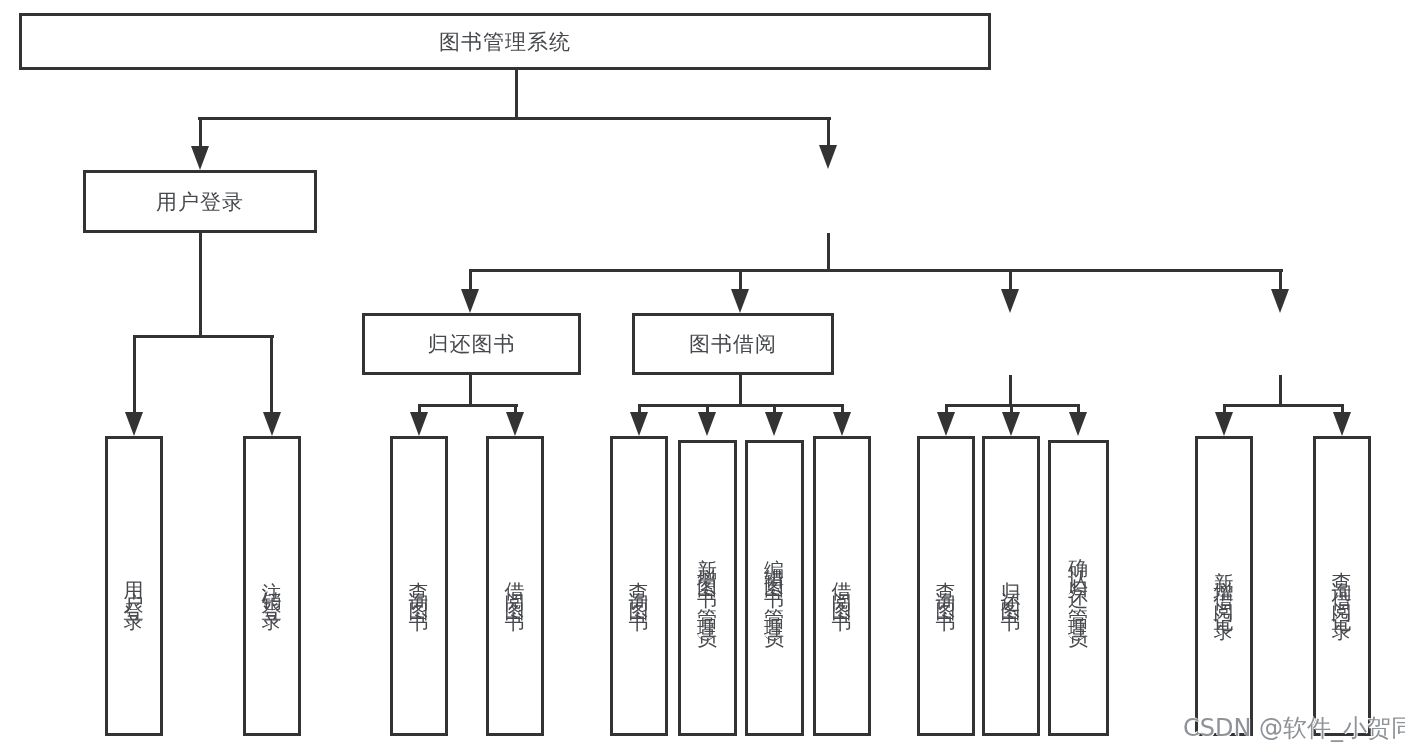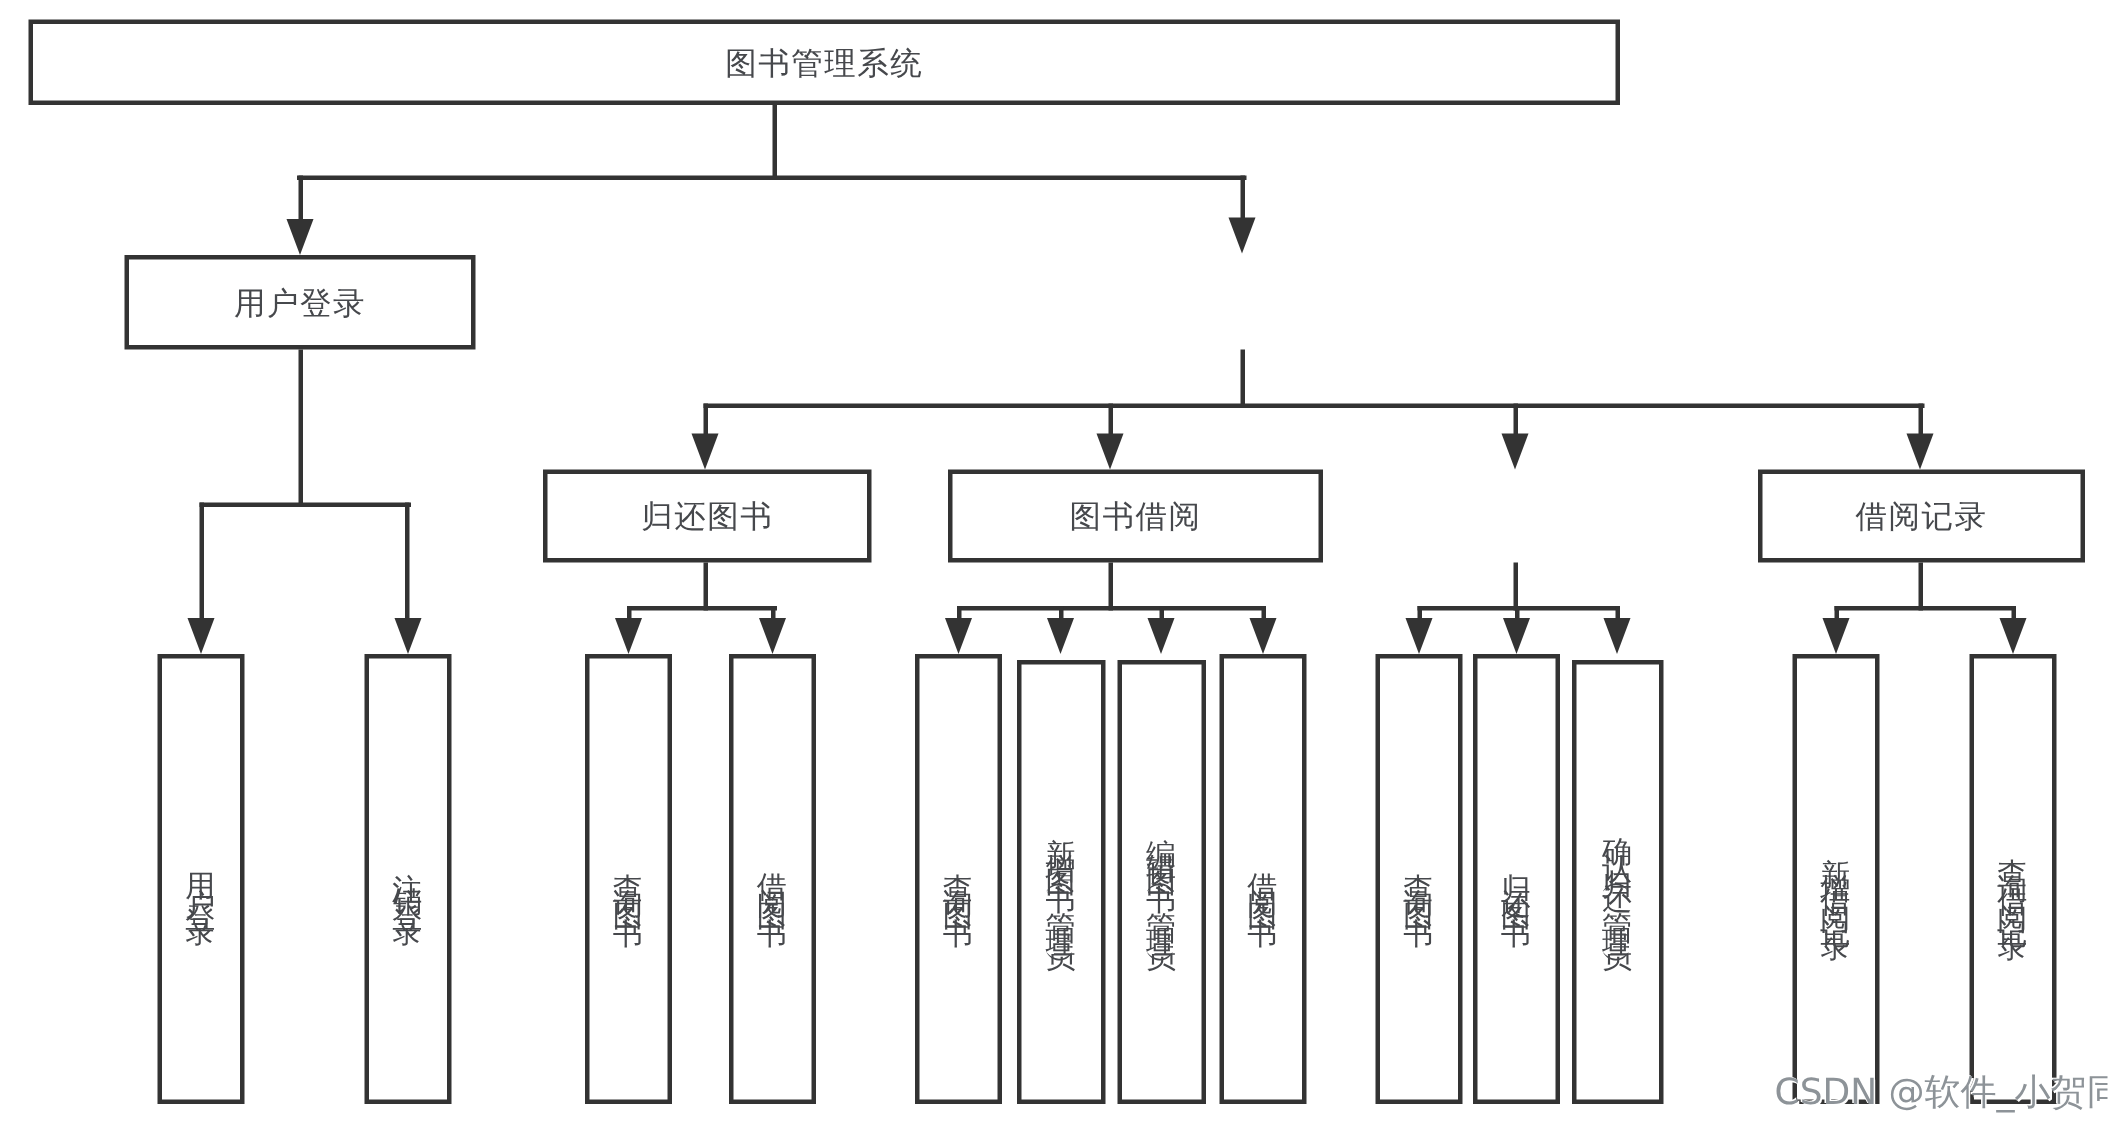--- a/index.html
+++ b/index.html
@@ -41,21 +41,21 @@
     color:#8d9398;
     text-shadow:1px 1px 0 #ffffff, -1px -1px 0 #ffffff;
     white-space:nowrap;
   }
 </style>
 </head>
 <body>
 
 <div id="diagram">
 
-  <div class="box hbox" style="left:19px;top:13px;width:1061px;height:57px;">
+  <div class="box hbox" style="left:19px;top:13px;width:972px;height:57px;">
     <span>图书管理系统</span>
   </div>
 
   <div class="line" style="left:515px;top:70px;width:3px;height:48px;"></div>
   <div class="line" style="left:198px;top:117px;width:633px;height:3px;"></div>
   <div class="line" style="left:199px;top:117px;width:3px;height:30px;"></div>
   <div class="arrowhead" style="left:191px;top:146px;"></div>
   <div class="line" style="left:827px;top:117px;width:3px;height:29px;"></div>
   <div class="arrowhead" style="left:819px;top:145px;"></div>
 
@@ -77,25 +77,22 @@
   <div class="line" style="left:739px;top:269px;width:3px;height:22px;"></div>
   <div class="arrowhead" style="left:731px;top:289px;"></div>
   <div class="line" style="left:1009px;top:269px;width:3px;height:22px;"></div>
   <div class="arrowhead" style="left:1001px;top:289px;"></div>
   <div class="line" style="left:1279px;top:269px;width:3px;height:22px;"></div>
   <div class="arrowhead" style="left:1271px;top:289px;"></div>
 
   <div class="box hbox" style="left:362px;top:313px;width:219px;height:62px;">
     <span>归还图书</span>
   </div>
-  <div class="box hbox" style="left:632px;top:313px;width:250px;height:62px;">
+  <div class="box hbox" style="left:632px;top:313px;width:202px;height:62px;">
     <span>图书借阅</span>
-  </div>
-  <div class="box hbox" style="left:1172px;top:313px;width:218px;height:62px;">
-    <span>借阅记录</span>
   </div>
 
   <div class="line" style="left:469px;top:375px;width:3px;height:32px;"></div>
   <div class="line" style="left:418px;top:404px;width:100px;height:3px;"></div>
   <div class="line" style="left:418px;top:404px;width:3px;height:10px;"></div>
   <div class="arrowhead" style="left:410px;top:412px;"></div>
   <div class="line" style="left:514px;top:404px;width:3px;height:10px;"></div>
   <div class="arrowhead" style="left:506px;top:412px;"></div>
 
   <div class="line" style="left:739px;top:375px;width:3px;height:32px;"></div>

